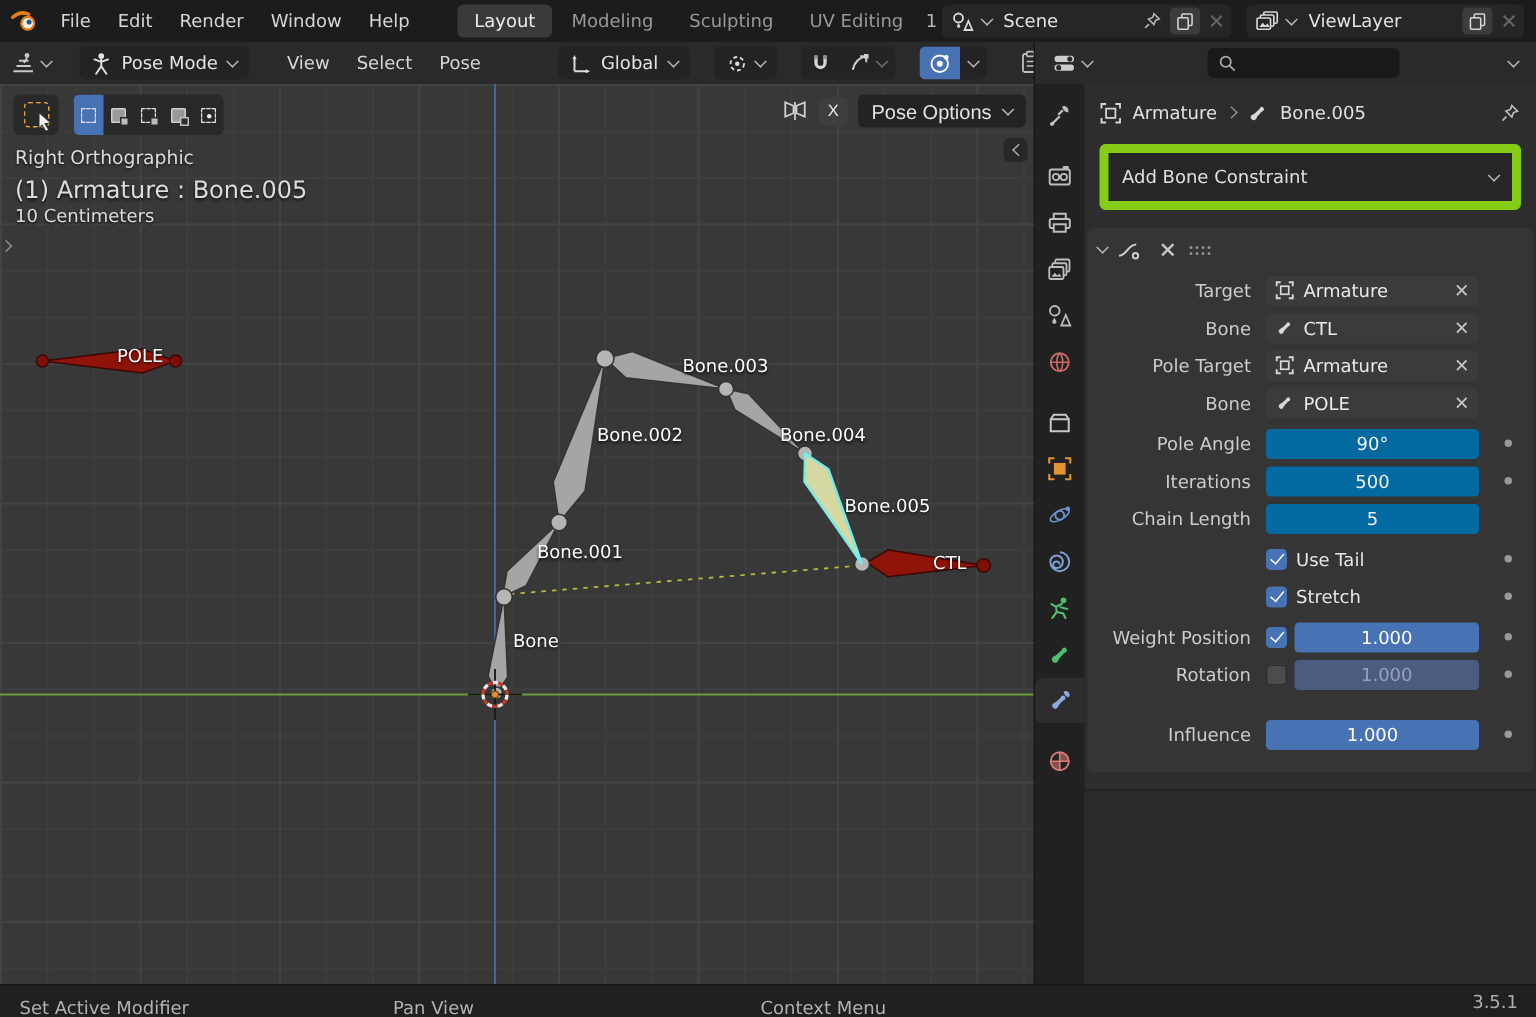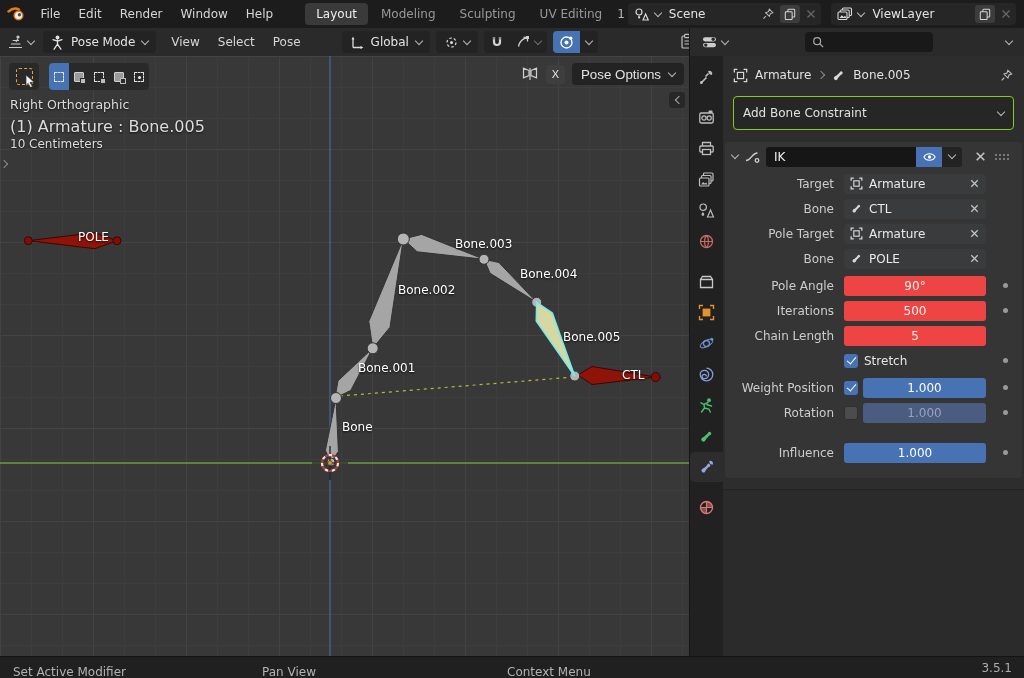--- a/index.html
+++ b/index.html
@@ -29,21 +29,21 @@
   .chev-r{display:inline-block;width:6px;height:6px;border-right:1.4px solid #8d8d8d;border-top:1.4px solid #8d8d8d;transform:rotate(45deg);}
   .chev-l{display:inline-block;width:6px;height:6px;border-left:1.6px solid #aaa;border-bottom:1.6px solid #aaa;transform:rotate(45deg);}
   svg{display:block;}
 
   
   .main{flex:1;display:flex;min-height:0;}
   .vp-col{width:690px;display:flex;flex-direction:column;border-right:1px solid #161616;}
   .props-col{flex:1;display:flex;flex-direction:column;min-width:0;}
 
   
-  .vp-header{height:28px;background:#2a2a2a;display:flex;align-items:center;padding:0 4px;gap:6px;flex:0 0 28px;overflow:hidden;position:relative;}
+  .vp-header{height:28px;background:#2a2a2a;display:flex;align-items:center;padding:0 4px;gap:16px;flex:0 0 28px;overflow:hidden;position:relative;}
   .pill{display:flex;align-items:center;gap:7px;height:22px;background:#232323;border-radius:4px;padding:0 8px;color:#e3e3e3;border:none;font:inherit;}
   .hbtn{display:flex;align-items:center;gap:4px;height:22px;background:transparent;border:none;padding:0 3px;}
   .vh-menus{display:flex;align-items:center;}
   .vh-menus span{padding:4px 9px;color:#d6d6d6;}
   .btngrp{display:flex;align-items:center;height:22px;border-radius:4px;overflow:hidden;}
   .btngrp>*{height:22px;display:flex;align-items:center;justify-content:center;background:#232323;border:none;padding:0 6px;}
   .btngrp>.blue{background:#4772b3;}
   .clipped-ic{position:absolute;right:-6px;top:5px;opacity:.9;}
 
   
@@ -79,35 +79,35 @@
   .search{height:20px;width:128px;background:#191919;border-radius:4px;display:flex;align-items:center;gap:5px;padding:0 7px;margin:0 auto;}
   .search input{background:transparent;border:none;outline:none;color:#ddd;width:90px;font:inherit;}
   .props-body{flex:1;display:flex;min-height:0;background:#2d2d2d;}
   .tabcol{width:33px;background:#212121;display:flex;flex-direction:column;align-items:stretch;padding-top:6px;flex:0 0 33px;}
   .tab{height:30px;margin-bottom:1px;display:flex;align-items:center;justify-content:center;background:transparent;border:none;}
   .tab.active{background:#2d2d2d;border-radius:5px 0 0 5px;}
   .tgap{height:9px;}
   .props-main{flex:1;display:flex;flex-direction:column;min-width:0;}
   .crumb{height:38px;display:flex;align-items:center;gap:7px;padding:0 10px;color:#e2e2e2;}
   .crumb .spacer{flex:1;}
-  .addcon{height:23px;margin:2px 10px 0 10px;background:#262626;border:1px solid #84cc16;border-radius:4px;display:flex;align-items:center;justify-content:space-between;padding:16px 9px;color:#e0e0e0;font:inherit;}
+  .addcon{height:23px;margin:2px 10px 0 10px;background:#262626;border:6px solid #84cc16;border-radius:4px;display:flex;align-items:center;justify-content:space-between;padding:16px 9px;color:#e0e0e0;font:inherit;}
   .panel{margin:12px 2px 0 2px;background:#353535;border-radius:4px;padding-bottom:13px;}
   .panel-h{height:29px;display:flex;align-items:center;gap:6px;padding:0 7px;}
   .namegrp{flex:1;display:flex;align-items:center;height:20px;border-radius:3px;overflow:hidden;max-width:196px;}
   .namefield{flex:1;background:#161616;height:20px;display:flex;align-items:center;padding-left:8px;color:#f0f0f0;}
   .eyebtn{width:26px;height:20px;background:#4772b3;border:none;display:flex;align-items:center;justify-content:center;}
   .extrabtn{width:20px;height:20px;background:#232323;border:none;display:flex;align-items:center;justify-content:center;}
   .grip{width:15px;height:6px;position:relative;margin-left:2px;}
   .grip i{position:absolute;width:2px;height:2px;background:#8f8f8f;border-radius:50%;
     box-shadow:4px 0 #8f8f8f,8px 0 #8f8f8f,12px 0 #8f8f8f,0 4px #8f8f8f,4px 4px #8f8f8f,8px 4px #8f8f8f,12px 4px #8f8f8f;}
   .prow{display:grid;grid-template-columns:106px 142px 18px;column-gap:10px;align-items:center;height:25px;padding-left:3px;}
   .plabel{text-align:right;color:#cccccc;white-space:nowrap;}
   .idfield{height:20px;background:#3a3b3c;border-radius:4px;display:flex;align-items:center;gap:6px;padding:0 6px;color:#eaeaea;}
   .idfield .val{flex:1;}
-  .num{height:20px;background:#ef4444;border-radius:3px;display:flex;align-items:center;justify-content:center;color:#f1f1f1;}
+  .num{height:20px;background:#0369a1;border-radius:3px;display:flex;align-items:center;justify-content:center;color:#f1f1f1;}
   .slider{height:20px;background:#4772b3;border-radius:3px;display:flex;align-items:center;justify-content:center;color:#fff;flex:1;}
   .slider.dim{background:#4a5c80;color:#97a3bd;}
   .cb{width:14px;height:14px;border-radius:3px;background:#4772b3;position:relative;flex:0 0 14px;}
   .cb.off{background:#4c4c4c;box-shadow:inset 0 0 0 1px #2e2e2e;}
   .cb.on::after{content:"";position:absolute;left:4.5px;top:1.5px;width:4px;height:8px;border-right:1.8px solid #fff;border-bottom:1.8px solid #fff;transform:rotate(40deg);}
   .cbrow{display:flex;align-items:center;gap:6px;color:#e6e6e6;}
   .wrow{display:flex;align-items:center;gap:5px;}
   .dot{width:5px;height:5px;border-radius:50%;background:#999;justify-self:center;}
   .props-rest{flex:1;margin-top:11px;background:#2b2b2b;border-top:1px solid #232323;}
 
@@ -304,21 +304,21 @@
             <line x1="312" y1="407" x2="348" y2="407" stroke="#151515" stroke-width="1.2"></line>
             <line x1="330" y1="390" x2="330" y2="424" stroke="#151515" stroke-width="1.2"></line>
             <circle cx="330" cy="407" r="8" fill="none" stroke="#e9e9e9" stroke-width="2.2" stroke-dasharray="3.6 3.6"></circle>
             <circle cx="330" cy="407" r="8" fill="none" stroke="#c0392b" stroke-width="2.2" stroke-dasharray="3.6 3.6" stroke-dashoffset="3.6"></circle>
             <circle cx="330" cy="407" r="2.3" fill="#e8912d" stroke="#6e4512" stroke-width="0.8"></circle>
           </g>
         </svg>
 
         <div class="vp-label" style="left:78px;top:174px;">POLE</div>
         <div class="vp-label" style="left:455px;top:181px;">Bone.003</div>
-        <div class="vp-label" style="left:520px;top:211px;">Bone.004</div>
+        <div class="vp-label" style="left:520px;top:227px;">Bone.004</div>
         <div class="vp-label" style="left:398px;top:227px;">Bone.002</div>
         <div class="vp-label" style="left:563px;top:274px;">Bone.005</div>
         <div class="vp-label" style="left:358px;top:305px;">Bone.001</div>
         <div class="vp-label" style="left:622px;top:312px;">CTL</div>
         <div class="vp-label" style="left:342px;top:364px;">Bone</div>
 
         <div class="vp-text" style="top:41px;">Right Orthographic</div>
         <div class="vp-text" style="top:61px;font-size:16px;">(1) Armature : Bone.005</div>
         <div class="vp-text" style="top:81px;font-size:12px;">10 Centimeters</div>
 
@@ -531,32 +531,20 @@
             <i class="chev"></i>
           </button>
 
           <div class="panel">
             <div class="panel-h">
               <i class="chev"></i>
               <svg width="16" height="15" viewBox="0 0 16 15">
                 <path d="M2 11.5C7 11.5 8 4 13.5 4" fill="none" stroke="#cfcfcf" stroke-width="1.4"></path>
                 <circle cx="13" cy="11.5" r="1.8" fill="none" stroke="#cfcfcf" stroke-width="1.3"></circle>
               </svg>
-              <div class="namegrp">
-                <div class="namefield">IK</div>
-                <button class="eyebtn">
-                  <svg width="13" height="10" viewBox="0 0 14 10">
-                    <path d="M1 5c2.4-4.6 9.6-4.6 12 0-2.4 4.6-9.6 4.6-12 0z" fill="none" stroke="#fff" stroke-width="1.2"></path>
-                    <circle cx="7" cy="5" r="1.8" fill="#fff"></circle>
-                  </svg>
-                </button>
-                <button class="extrabtn">
-                    <i class="chev"></i>
-                  </button>
-              </div>
               <svg width="13" height="13" viewBox="0 0 12 12" style="margin-left:6px;">
                   <path d="M2.5 2.5l7 7M9.5 2.5l-7 7" stroke="#c3c3c3" stroke-width="1.5"></path>
                 </svg>
               <span class="grip">
                   <i></i>
                 </span>
             </div>
 
             <div class="prow">
               <span class="plabel">Target</span>
@@ -630,20 +618,28 @@
               <span class="plabel">Iterations</span>
               <div class="num">500</div>
               <span class="dot"></span>
             </div>
             <div class="prow">
               <span class="plabel">Chain Length</span>
               <div class="num">5</div>
               <span></span>
             </div>
 
+            <div class="prow" style="margin-top:2px;">
+              <span></span>
+              <div class="cbrow">
+                <span class="cb on"></span>
+                <span>Use Tail</span>
+              </div>
+              <span class="dot"></span>
+            </div>
             <div class="prow">
               <span></span>
               <div class="cbrow">
                 <span class="cb on"></span>
                 <span>Stretch</span>
               </div>
               <span class="dot"></span>
             </div>
 
             <div class="prow" style="margin-top:2px;">

